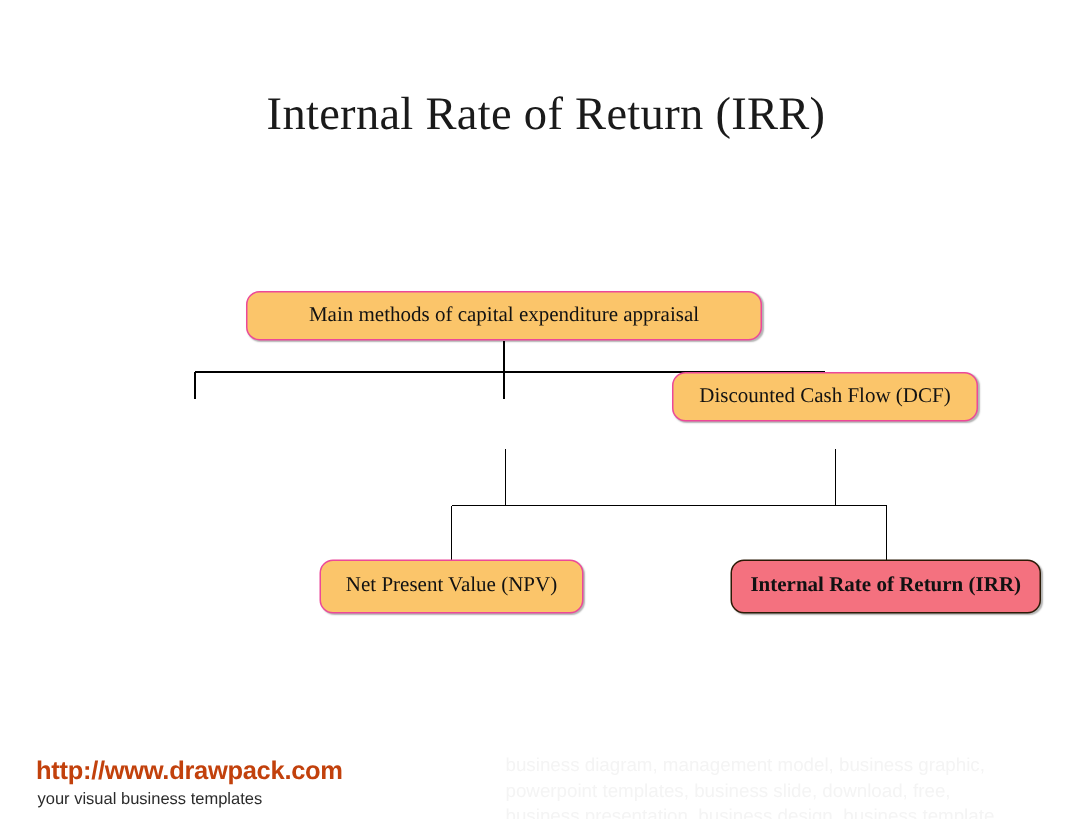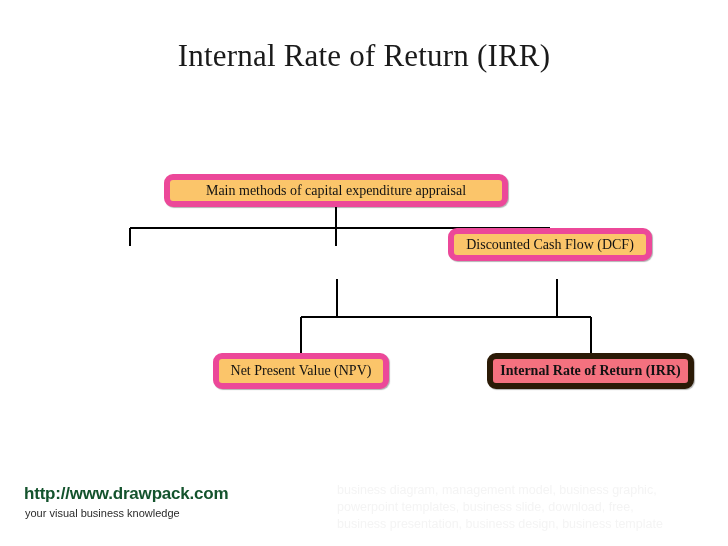--- a/index.html
+++ b/index.html
@@ -11,20 +11,21 @@
     height: 546px;
     background: #ffffff;
     font-family: "Liberation Serif", serif;
     overflow: hidden;
   }
   #slide {
     position: relative;
     width: 728px;
     height: 388px;
     background: #ffffff;
+    margin-top: 20px;
   }
 
   
   #slide-title {
     position: absolute;
     left: 0;
     top: 38px;
     width: 728px;
     text-align: center;
     font-family: "Liberation Serif", serif;
@@ -48,21 +49,21 @@
     left: 0;
     top: 0;
     width: 728px;
     height: 460px;
   }
 
   
   .node {
     position: absolute;
     box-sizing: border-box;
-    border: 6px solid #ec4899;
+    border: 1px solid #ec4899;
     border-radius: 9px;
     background: #fbc56a;
     color: #121212;
     font-family: "Liberation Serif", serif;
     font-size: 14px;
     line-height: 1.1;
     display: flex;
     align-items: center;
     justify-content: center;
     text-align: center;
@@ -91,21 +92,21 @@
     width: 728px;
     height: 86px;
   }
   #brand-url {
     position: absolute;
     left: 24px;
     top: 24px;
     font-family: "Liberation Sans", sans-serif;
     font-size: 17px;
     font-weight: bold;
-    color: #14532d;
+    color: #c2410c;
     letter-spacing: -0.2px;
     white-space: nowrap;
   }
   #brand-tagline {
     position: absolute;
     left: 25px;
     top: 47px;
     font-family: "Liberation Sans", sans-serif;
     font-size: 11px;
     color: #2b2b2b;
@@ -161,21 +162,21 @@
     <div class="node" id="node-dcf">Discounted Cash Flow (DCF)</div>
 
     <div class="node" id="node-npv">Net Present Value (NPV)</div>
 
     <div class="node highlight" id="node-irr">Internal Rate of Return (IRR)</div>
 
   </div>
 
   <div id="footer">
     <div id="brand-url">http://www.drawpack.com</div>
-    <div id="brand-tagline">your visual business knowledge</div>
+    <div id="brand-tagline">your visual business templates</div>
     <div id="keywords">
       <div>business diagram, management model, business graphic,</div>
       <div>powerpoint templates, business slide, download, free,</div>
       <div>business presentation, business design, business template</div>
     </div>
   </div>
 
 </div>
 
 </body></html>

